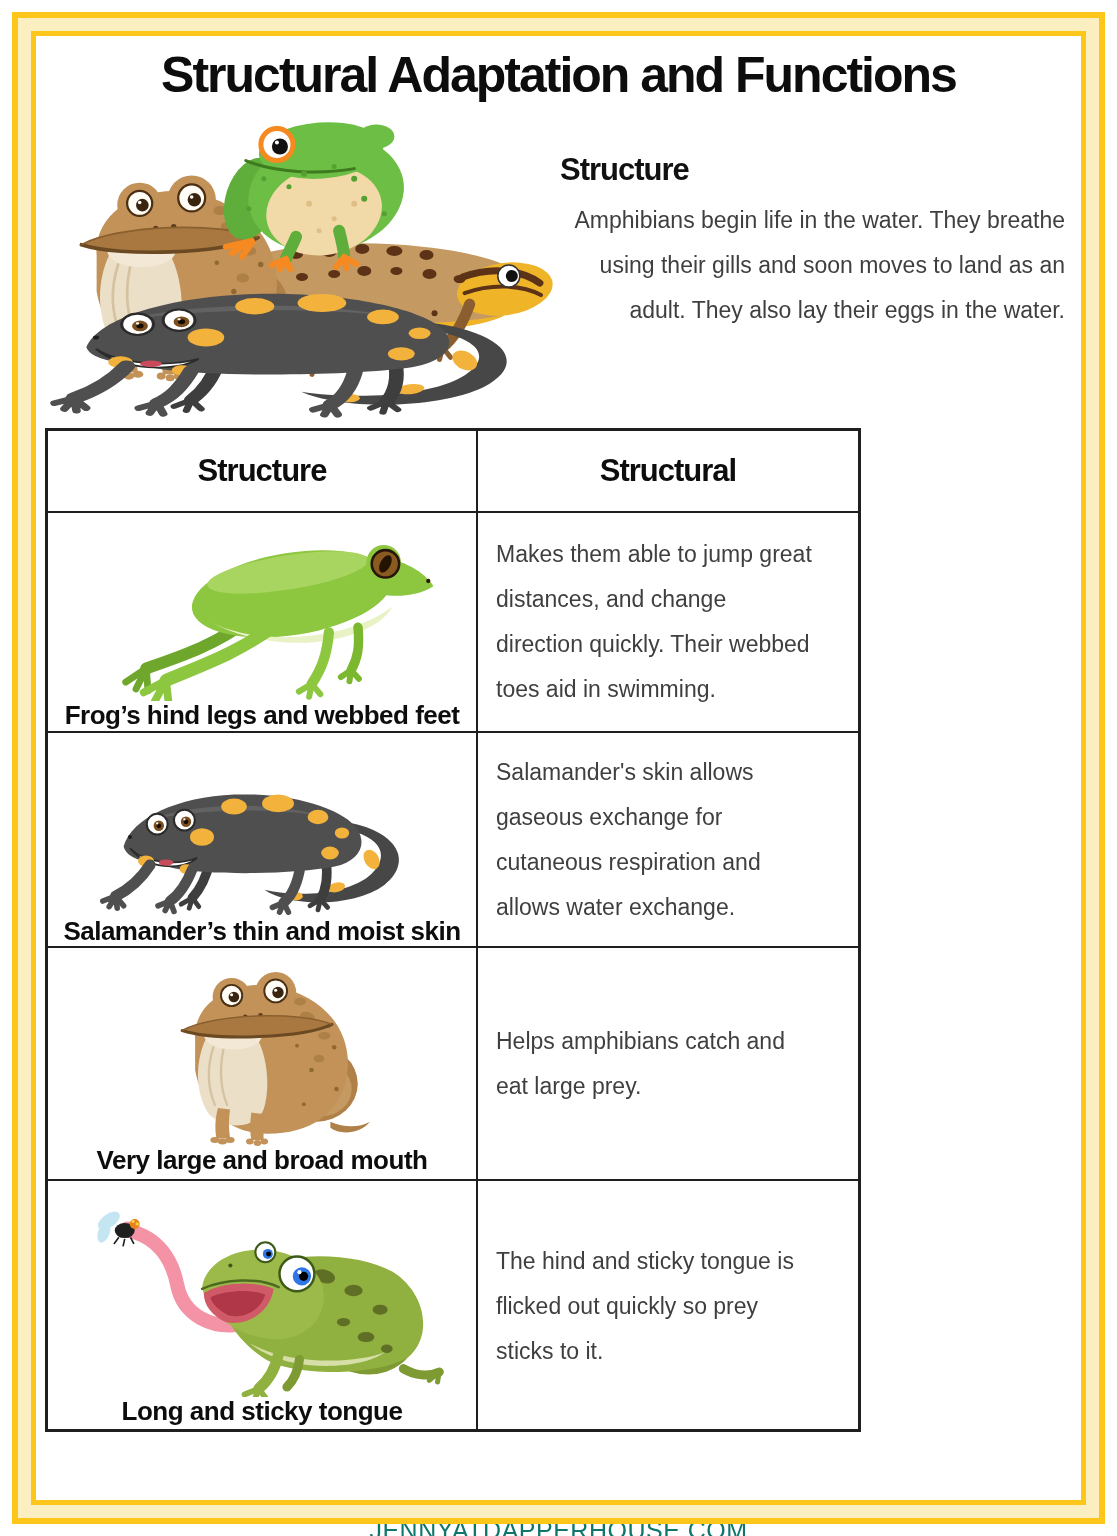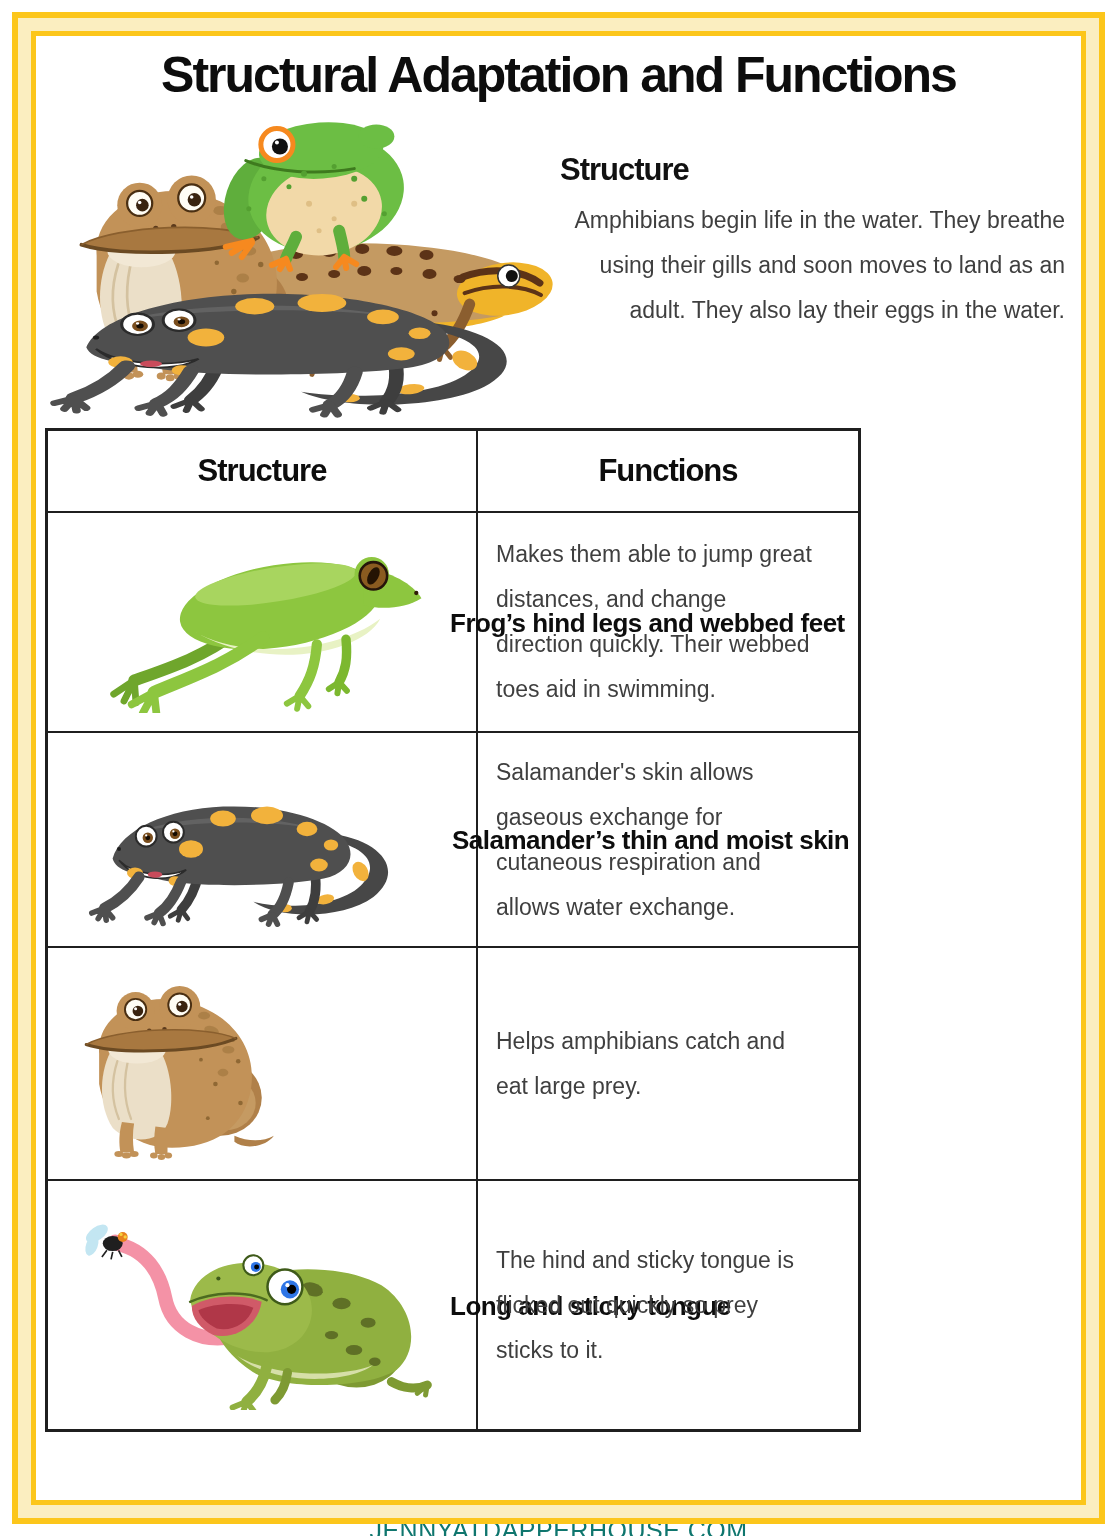--- a/index.html
+++ b/index.html
@@ -32,21 +32,21 @@
     border:3px solid #1f1f1f; background:#fff;
   }
   .atable > div{ border-color:#1f1f1f; border-style:solid; border-width:0; }
   .c1{ border-right-width:2px !important; }
   .rb{ border-bottom-width:2px !important; }
   .hcell{
     display:flex; align-items:center; justify-content:center;
     font-size:31px; font-weight:800; letter-spacing:-1px; color:#0d0d0d;
   }
   .scell{
-    display:flex; align-items:center; justify-content:space-between;
+    display:flex; flex-direction:column; align-items:center; justify-content:space-between;
     padding:8px 2px 6px;
   }
   .scell .art{ flex:0 0 auto; }
   .caption{
     font-size:26px; font-weight:800; letter-spacing:-0.5px; color:#0d0d0d;
     white-space:nowrap; line-height:1.1;
   }
   .fcell{ display:flex; align-items:center; padding:0 41px 0 18px; }
   .fcell p{ font-size:23px; line-height:45px; color:#3f3f3f; }
 
@@ -283,21 +283,21 @@
     <use href="#sym-salamander" x="2" y="120" width="523" height="180"></use>
   </svg>
 
   <div class="intro">
     <h2>Structure</h2>
     <p>Amphibians begin life in the water. They breathe using their gills and soon moves to land as an adult. They also lay their eggs in the water.</p>
   </div>
 
   <div class="atable">
     <div class="hcell c1 rb">Structure</div>
-    <div class="hcell rb">Functions</div>
+    <div class="hcell rb">Structural</div>
 
     <div class="scell c1 rb">
       <svg class="art" width="400" height="180" viewBox="0 0 440 210">
           <use href="#sym-jumpfrog"></use>
         </svg>
       <div class="caption">Frog’s hind legs and webbed feet</div>
     </div>
     <div class="fcell rb">
       <p>Makes them able to jump great distances, and change direction quickly. Their webbed toes aid in swimming.</p>
     </div>
@@ -309,20 +309,21 @@
       <div class="caption">Salamander’s thin and moist skin</div>
     </div>
     <div class="fcell rb">
       <p>Salamander's skin allows gaseous exchange for cutaneous respiration and allows water exchange.</p>
     </div>
 
     <div class="scell c1 rb">
       <svg class="art" width="232" height="190" viewBox="0 0 300 250">
           <use href="#sym-toad"></use>
         </svg>
+      <div class="caption">Very large and broad mouth</div>
     </div>
     <div class="fcell rb">
       <p>Helps amphibians catch and eat large prey.</p>
     </div>
 
     <div class="scell c1">
       <svg class="art" width="400" height="208" viewBox="0 0 440 250">
           <use href="#sym-tonguefrog"></use>
         </svg>
       <div class="caption">Long and sticky tongue</div>

